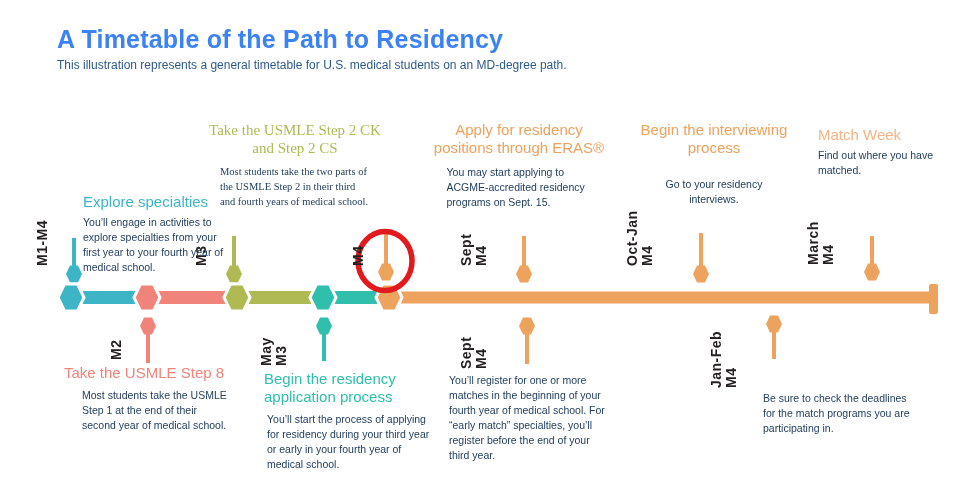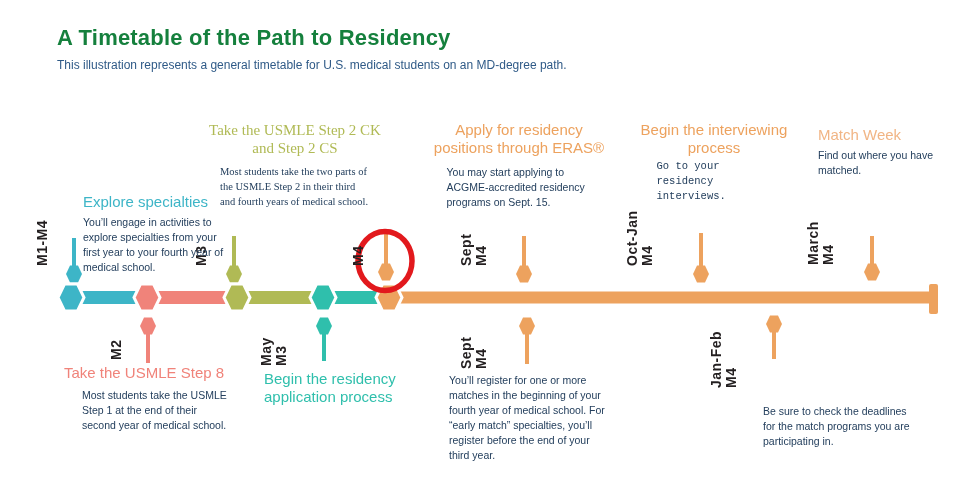--- a/index.html
+++ b/index.html
@@ -1,19 +1,19 @@
 <!DOCTYPE html>
 <html><head>
 <meta charset="utf-8">
 <style>
   html,body{margin:0;padding:0;background:#ffffff;}
   body{width:969px;height:486px;position:relative;overflow:hidden;
        font-family:"Liberation Sans",sans-serif;}
   .abs{position:absolute;}
-  .title{font-size:22px;font-weight:700;color:#15803d;letter-spacing:.2px;text-align:center;}
+  .title{font-size:25px;font-weight:700;color:#3b82f6;letter-spacing:.2px;text-align:center;}
   .subtitle{font-size:12px;color:#2F5A87;}
   .sec{position:absolute;}
   .h{font-size:15px;line-height:18px;font-weight:400;}
   .b{font-size:10.5px;line-height:15px;color:#25405E;margin-top:4px;}
   .c-cyan{color:#3DB5C7}.c-olive{color:#B0BA55}.c-orange{color:#EDA25E}
   .c-teal{color:#2FBFAC}.c-salmon{color:#F0837A}.c-lorange{color:#F1B585}
   .ctr{text-align:center;}
   .vlabel{position:absolute;font-weight:700;font-size:14px;line-height:15px;
           color:#231F20;white-space:pre;letter-spacing:.5px;
           transform:rotate(-90deg);transform-origin:left bottom;}
@@ -94,36 +94,37 @@
   <div class="b" style="width:150px;margin:7px auto 0;text-align:left;">Most students take the two parts of the USMLE Step 2 in their third and fourth years of medical school.</div>
 </div>
 
 <div class="sec ctr" style="left:424px;top:121px;width:190px;">
   <div class="h c-orange">Apply for residency positions through ERAS®</div>
   <div class="b" style="width:145px;margin:8px auto 0;text-align:left;">You may start applying to ACGME-accredited residency programs on Sept. 15.</div>
 </div>
 
 <div class="sec ctr" style="left:628px;top:121px;width:172px;">
   <div class="h c-orange">Begin the interviewing process</div>
-  <div class="b" style="width:115px;margin:2px auto 0;text-align:left;font-family:Liberation Mono, monospace;">Go to your residency interviews.</div>
+  <div class="b" style="width:115px;margin:20px auto 0;text-align:center;">Go to your residency interviews.</div>
 </div>
 
 <div class="sec" style="left:818px;top:126px;width:130px;">
   <div class="h c-lorange">Match Week</div>
   <div class="b" style="width:125px;">Find out where you have matched.</div>
 </div>
 
 <div class="sec" style="left:64px;top:364px;width:165px;">
   <div class="h c-salmon">Take the USMLE Step 8</div>
   <div class="b" style="width:150px;margin-left:18px;margin-top:6px;">Most students take the USMLE Step 1 at the end of their second year of medical school.</div>
 </div>
 
 <div class="sec" style="left:264px;top:370px;width:172px;">
   <div class="h c-teal">Begin the residency application process</div>
+  <div class="b" style="width:165px;margin-left:3px;margin-top:6px;">You’ll start the process of applying for residency during your third year or early in your fourth year of medical school.</div>
 </div>
 
 <div class="sec ctr" style="left:434px;top:368px;width:192px;">
   <div class="b" style="width:162px;margin:5px auto 0;text-align:left;">You’ll register for one or more matches in the beginning of your fourth year of medical school. For “early match” specialties, you’ll register before the end of your third year.</div>
 </div>
 
 <div class="sec" style="left:760px;top:387px;width:170px;">
-  <div class="b" style="width:150px;margin-left:3px;margin-top:17px;">Be sure to check the deadlines for the match programs you are participating in.</div>
+  <div class="b" style="width:150px;margin-left:3px;margin-top:4px;">Be sure to check the deadlines for the match programs you are participating in.</div>
 </div>
 
 </body></html>

